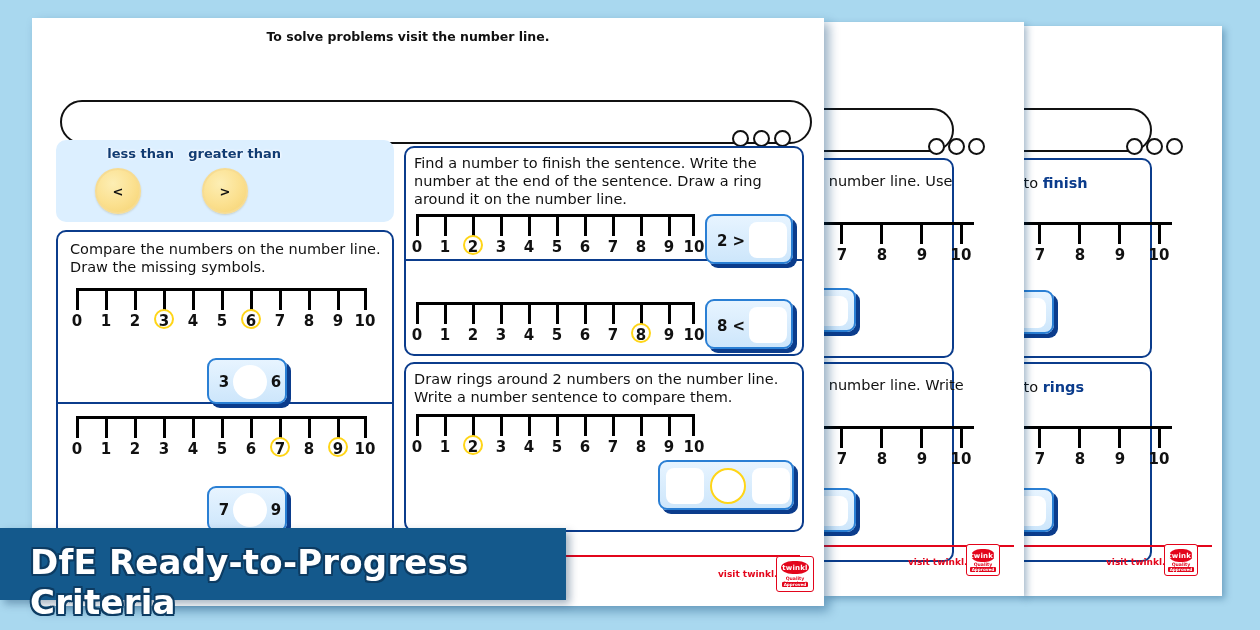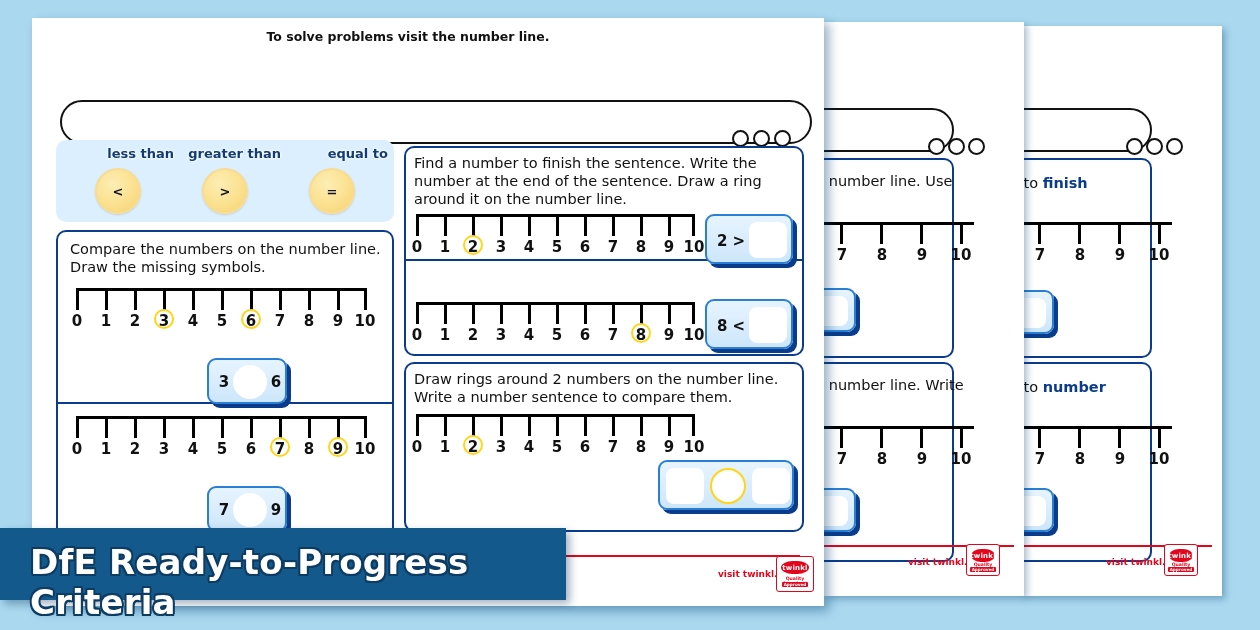--- a/index.html
+++ b/index.html
@@ -176,21 +176,21 @@
         <div class="nl-num" style="left:16px;">7</div>
         <div class="nl-num" style="left:56px;">8</div>
         <div class="nl-num" style="left:96px;">9</div>
         <div class="nl-num" style="left:135px;">10</div>
       </div>
       <div class="ansbox" style="left:-40px;top:264px;width:72px;height:44px;">
         <div class="slot-rect" style="left:8px;top:6px;width:54px;height:30px;"></div>
       </div>
 
       <div class="bg-card" style="left:-60px;top:336px;width:190px;height:200px;"></div>
-      <div class="bg-text" style="left:-18px;top:352px;">er to <b>number</b></div>
+      <div class="bg-text" style="left:-18px;top:352px;">er to <b>rings</b></div>
       <div class="numline" style="left:-10px;top:400px;width:160px;">
         <div class="nl-axis" style="width:160px;"></div>
         <div class="nl-tick" style="left:26px;"></div>
         <div class="nl-tick" style="left:66px;"></div>
         <div class="nl-tick" style="left:106px;"></div>
         <div class="nl-tick" style="left:146px;"></div>
         <div class="nl-num" style="left:16px;">7</div>
         <div class="nl-num" style="left:56px;">8</div>
         <div class="nl-num" style="left:96px;">9</div>
         <div class="nl-num" style="left:135px;">10</div>
@@ -277,24 +277,20 @@
       </div>
 
       <div class="key-panel">
         <div class="key-col" style="left:6px;">
           <div class="key-label">less than</div>
           <div class="key-circle">&lt;</div>
         </div>
         <div class="key-col" style="left:113px;">
           <div class="key-label">greater than</div>
           <div class="key-circle">&gt;</div>
-        </div>
-        <div class="key-col" style="left:220px;">
-          <div class="key-label">equal to</div>
-          <div class="key-circle">=</div>
         </div>
       </div>
 
       <div class="card" style="left:24px;top:212px;width:338px;height:322px;">
         <div class="card-divider" style="left:0;top:170px;width:334px;"></div>
       </div>
       <div class="qtext" style="left:38px;top:222px;width:316px;">
         <span style="white-space:pre-line;">Compare the numbers on the number line.
 Draw the missing symbols.</span>
       </div>

